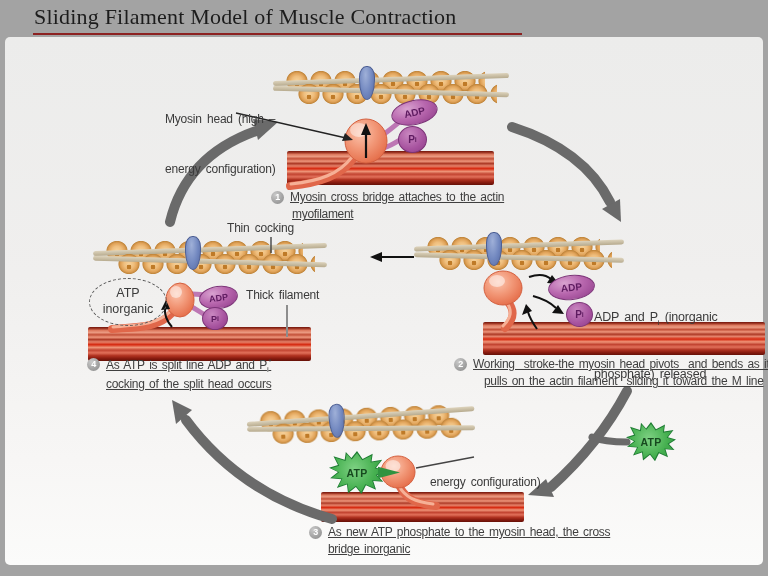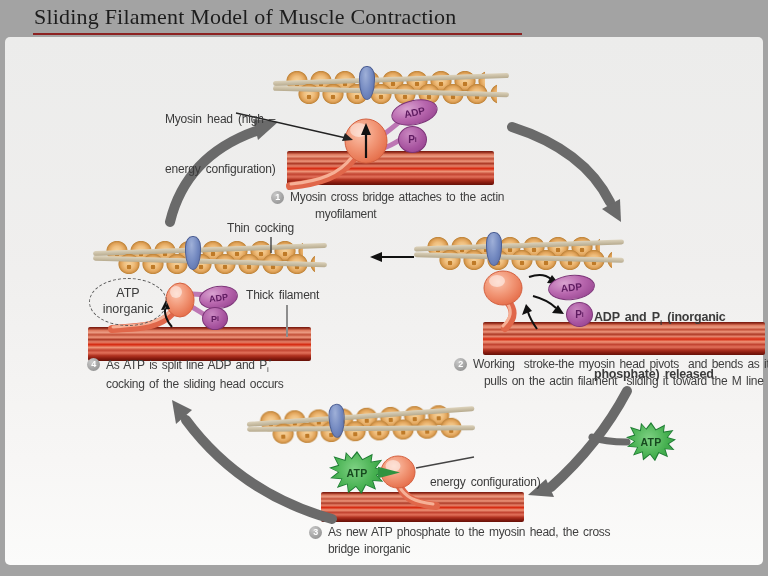--- a/index.html
+++ b/index.html
@@ -70,36 +70,36 @@
           background:#2f9340;clip-path:polygon(0 12%,100% 50%,0 88%);}
 
   
   .lbl{position:absolute;z-index:5;font-size:12px;line-height:1.4;color:#3b3b3b;
        letter-spacing:-0.2px;word-spacing:2px;white-space:pre;}
   .lbl-myosin-high{left:165px;top:77px;}
   .lbl-thin{left:227px;top:220px;}
   .lbl-thick{left:246px;top:287px;}
   .lbl-myosin-low{left:430px;top:440px;}
   .release{position:absolute;left:594px;top:272px;z-index:5;font-size:12.5px;line-height:1.45;
-           color:#3b3b3b;letter-spacing:-0.2px;word-spacing:2px;white-space:pre;font-weight:bold;}
+           color:#3b3b3b;letter-spacing:-0.2px;word-spacing:2px;white-space:pre;}
   .release sub{font-size:8px;}
   .hydrolysis{position:absolute;left:89px;top:278px;width:76px;height:46px;z-index:5;
     border:1.6px dashed #5a5a5a;border-radius:50%;display:flex;flex-direction:column;
     align-items:center;justify-content:center;font-size:12.5px;line-height:1.25;color:#3b3b3b;}
 
   
   .caption{position:absolute;z-index:5;font-size:12px;line-height:1.45;color:#3f3f3f;
            letter-spacing:-0.3px;word-spacing:1.5px;}
   .caption .badge{position:absolute;left:0;top:2px;width:13px;height:13px;border-radius:50%;
     background:radial-gradient(circle at 35% 30%,#c9c9c9,#9a9a9a 70%,#858585);
     color:#fff;font-size:9px;font-weight:700;display:flex;align-items:center;justify-content:center;}
   .caption .lines{padding-left:19px;}
-  .caption .ln{white-space:pre;}
+  .caption .ln{white-space:pre;text-decoration:underline;}
   .caption sub{font-size:8px;} .caption sup{font-size:8px;}
-  .cap1{left:271px;top:189px;} .cap1 .ln2{margin-left:25px;}
+  .cap1{left:271px;top:189px;} .cap1 .ln2{margin-left:2px;}
   .cap2{left:454px;top:356px;} .cap2 .ln2{margin-left:11px;}
   .cap3{left:309px;top:524px;}
   .cap4{left:87px;top:356px;}
 </style>
 </head>
 <body>
 
 <div class="stage">
 
   <div class="page-title">Sliding Filament Model of Muscle Contraction</div>
@@ -297,17 +297,17 @@
     <span class="badge">3</span>
     <div class="lines">
       <div class="ln ln1">As new ATP phosphate to the myosin head, the cross</div>
       <div class="ln ln2">bridge inorganic</div>
     </div>
   </div>
   <div class="caption cap4">
     <span class="badge">4</span>
     <div class="lines">
       <div class="ln ln1"><span>As ATP is split line ADP and P</span><sub>i</sub><sup>*</sup></div>
-      <div class="ln ln2">cocking of the sliding head occurs</div>
+      <div class="ln ln2">cocking of the split head occurs</div>
     </div>
   </div>
 
 </div>
 
 </body></html>

